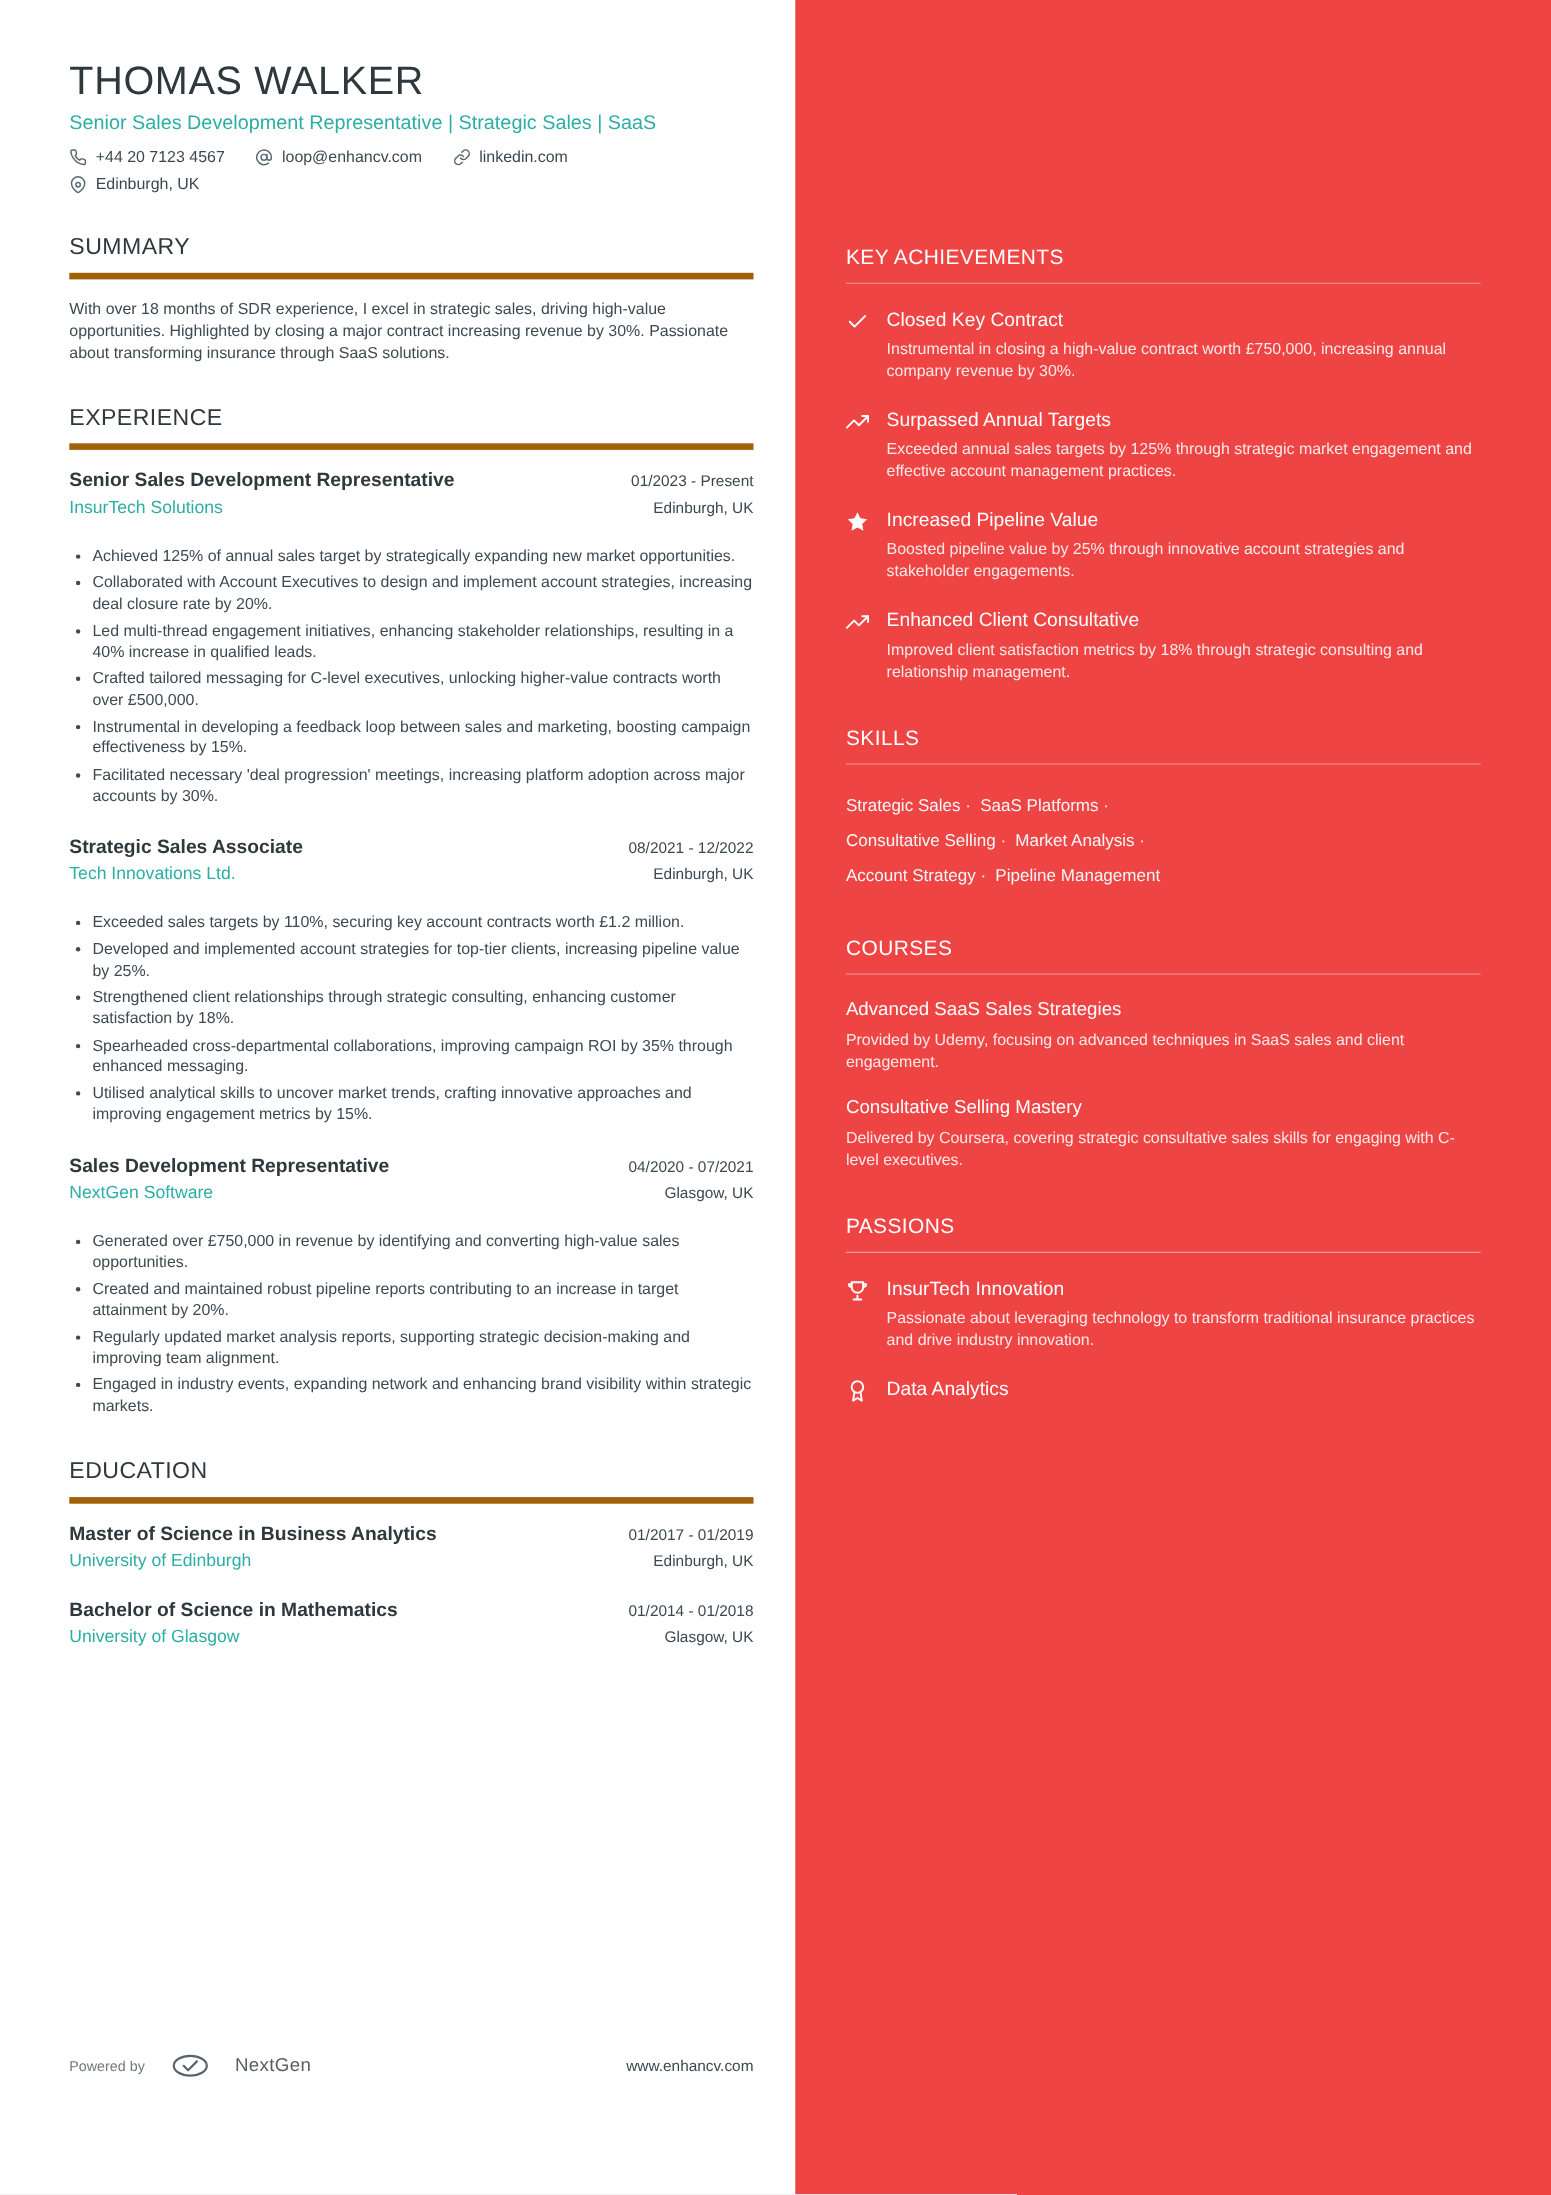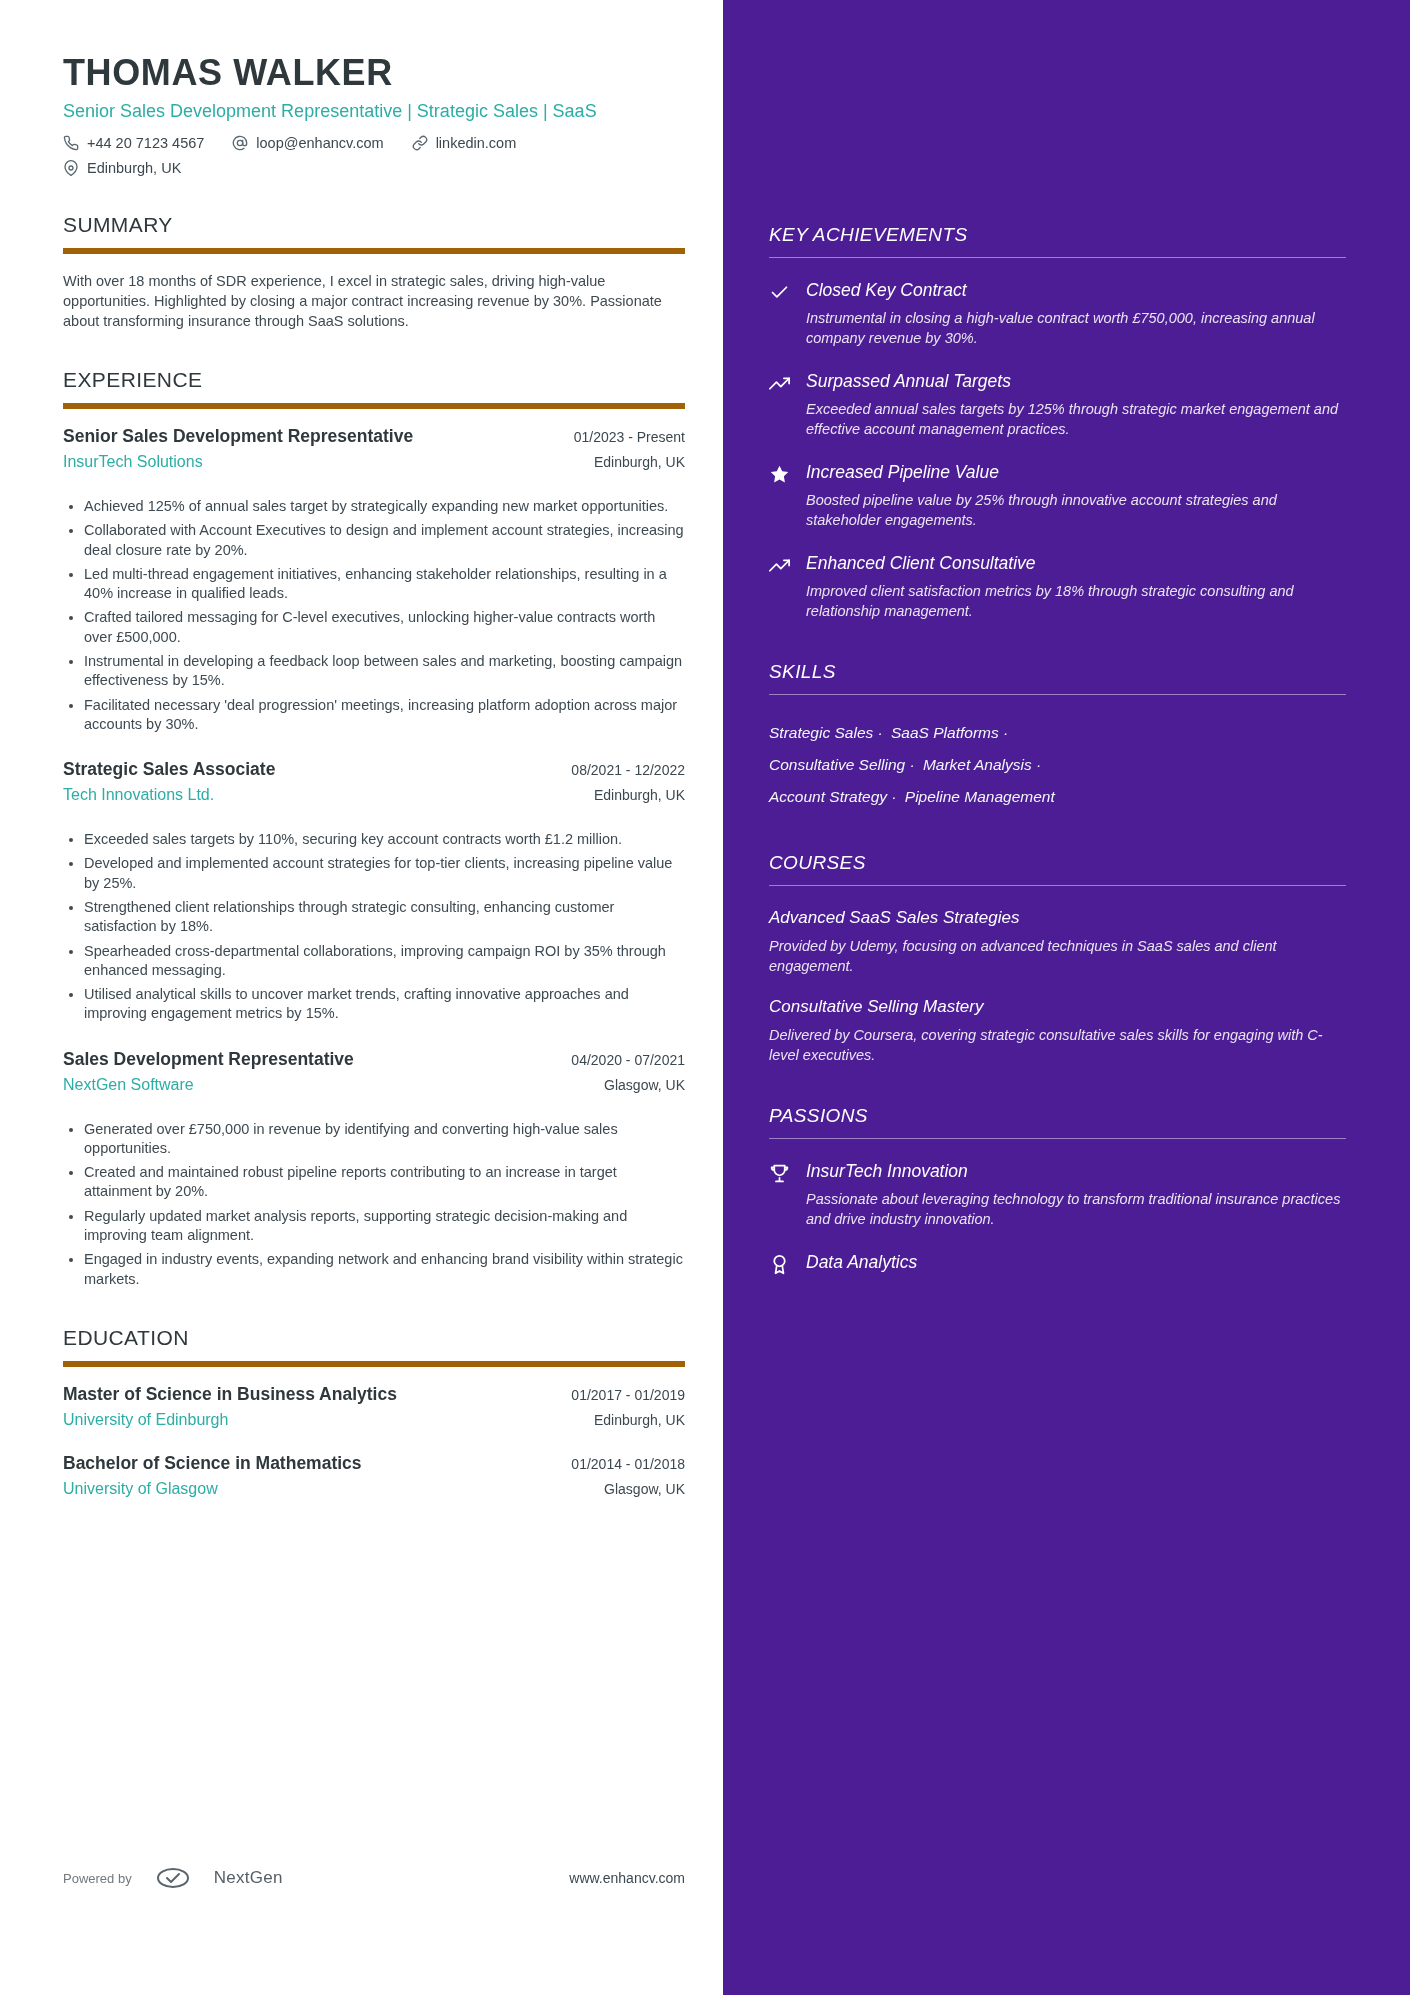--- a/index.html
+++ b/index.html
@@ -3,21 +3,21 @@
 <meta charset="utf-8">
 <style>
   * { margin:0; padding:0; box-sizing:border-box; }
   html,body { background:#e8e8e8; }
   body { font-family:"Liberation Sans", sans-serif; }
   .page { width:1410px; height:1995px; background:#fff; display:flex; position:relative; overflow:hidden; margin:0 auto; }
 
   
   .main { width:723px; min-width:723px; padding:52px 38px 0 63px; position:relative; }
 
-  .name { font-size:36px; font-weight:700; color:#2f383c; letter-spacing:0.6px; }
+  .name { font-size:36px; font-weight:400; color:#2f383c; letter-spacing:0.6px; }
   .headline { font-size:18px; color:#2cada5; margin-top:7px; }
   .contact-row { display:flex; gap:28px; margin-top:13px; align-items:center; flex-wrap:wrap; }
   .contact-row.second { margin-top:9px; }
   .contact-item { display:flex; align-items:center; gap:8px; font-size:14.5px; color:#3c4850; }
   .contact-item svg { width:16px; height:16px; stroke:#5a6870; fill:none; stroke-width:2; stroke-linecap:round; stroke-linejoin:round; }
 
   .sec-title { font-size:21px; font-weight:500; color:#2f383c; letter-spacing:0.4px;
                border-bottom:6px solid #a16207; padding-bottom:11px; margin-top:37px; margin-bottom:17px; }
   .summary-text { font-size:14.5px; line-height:1.38; color:#3e4a52; }
 
@@ -34,21 +34,21 @@
   .edu { margin-bottom:24px; }
 
   .footer { position:absolute; left:63px; right:38px; bottom:106px;
             display:flex; justify-content:space-between; align-items:center; }
   .powered { display:flex; align-items:center; gap:24px; }
   .powered-text { font-size:13px; color:#70797f; }
   .brand-text { font-size:17px; color:#565f66; font-weight:500; letter-spacing:0.3px; }
   .website { font-size:14px; color:#3c4850; }
 
   
-  .sidebar { flex:1; background:#4c1d95; padding:52px 64px 40px 46px; color:#fff;font-style:italic; }
+  .sidebar { flex:1; background:#ef4444; padding:52px 64px 40px 46px; color:#fff; }
   .side-section { margin-bottom:40px; }
   .side-section.first { margin-top:172px; }
   .side-title { font-size:19px; font-weight:500; color:#fff; letter-spacing:0.4px;
                 border-bottom:1px solid rgba(255,255,255,0.45); padding-bottom:11px; margin-bottom:22px; }
 
   .ach { display:flex; gap:15px; margin-bottom:23px; }
   .ach:last-child { margin-bottom:0; }
   .ach-icon { width:22px; flex:none; padding-top:2px; }
   .ach-icon svg { width:21px; height:21px; stroke:#fff; fill:none; stroke-width:2; stroke-linecap:round; stroke-linejoin:round; }
   .ach h3 { font-size:17.5px; font-weight:500; color:#fff; margin-bottom:7px; }

